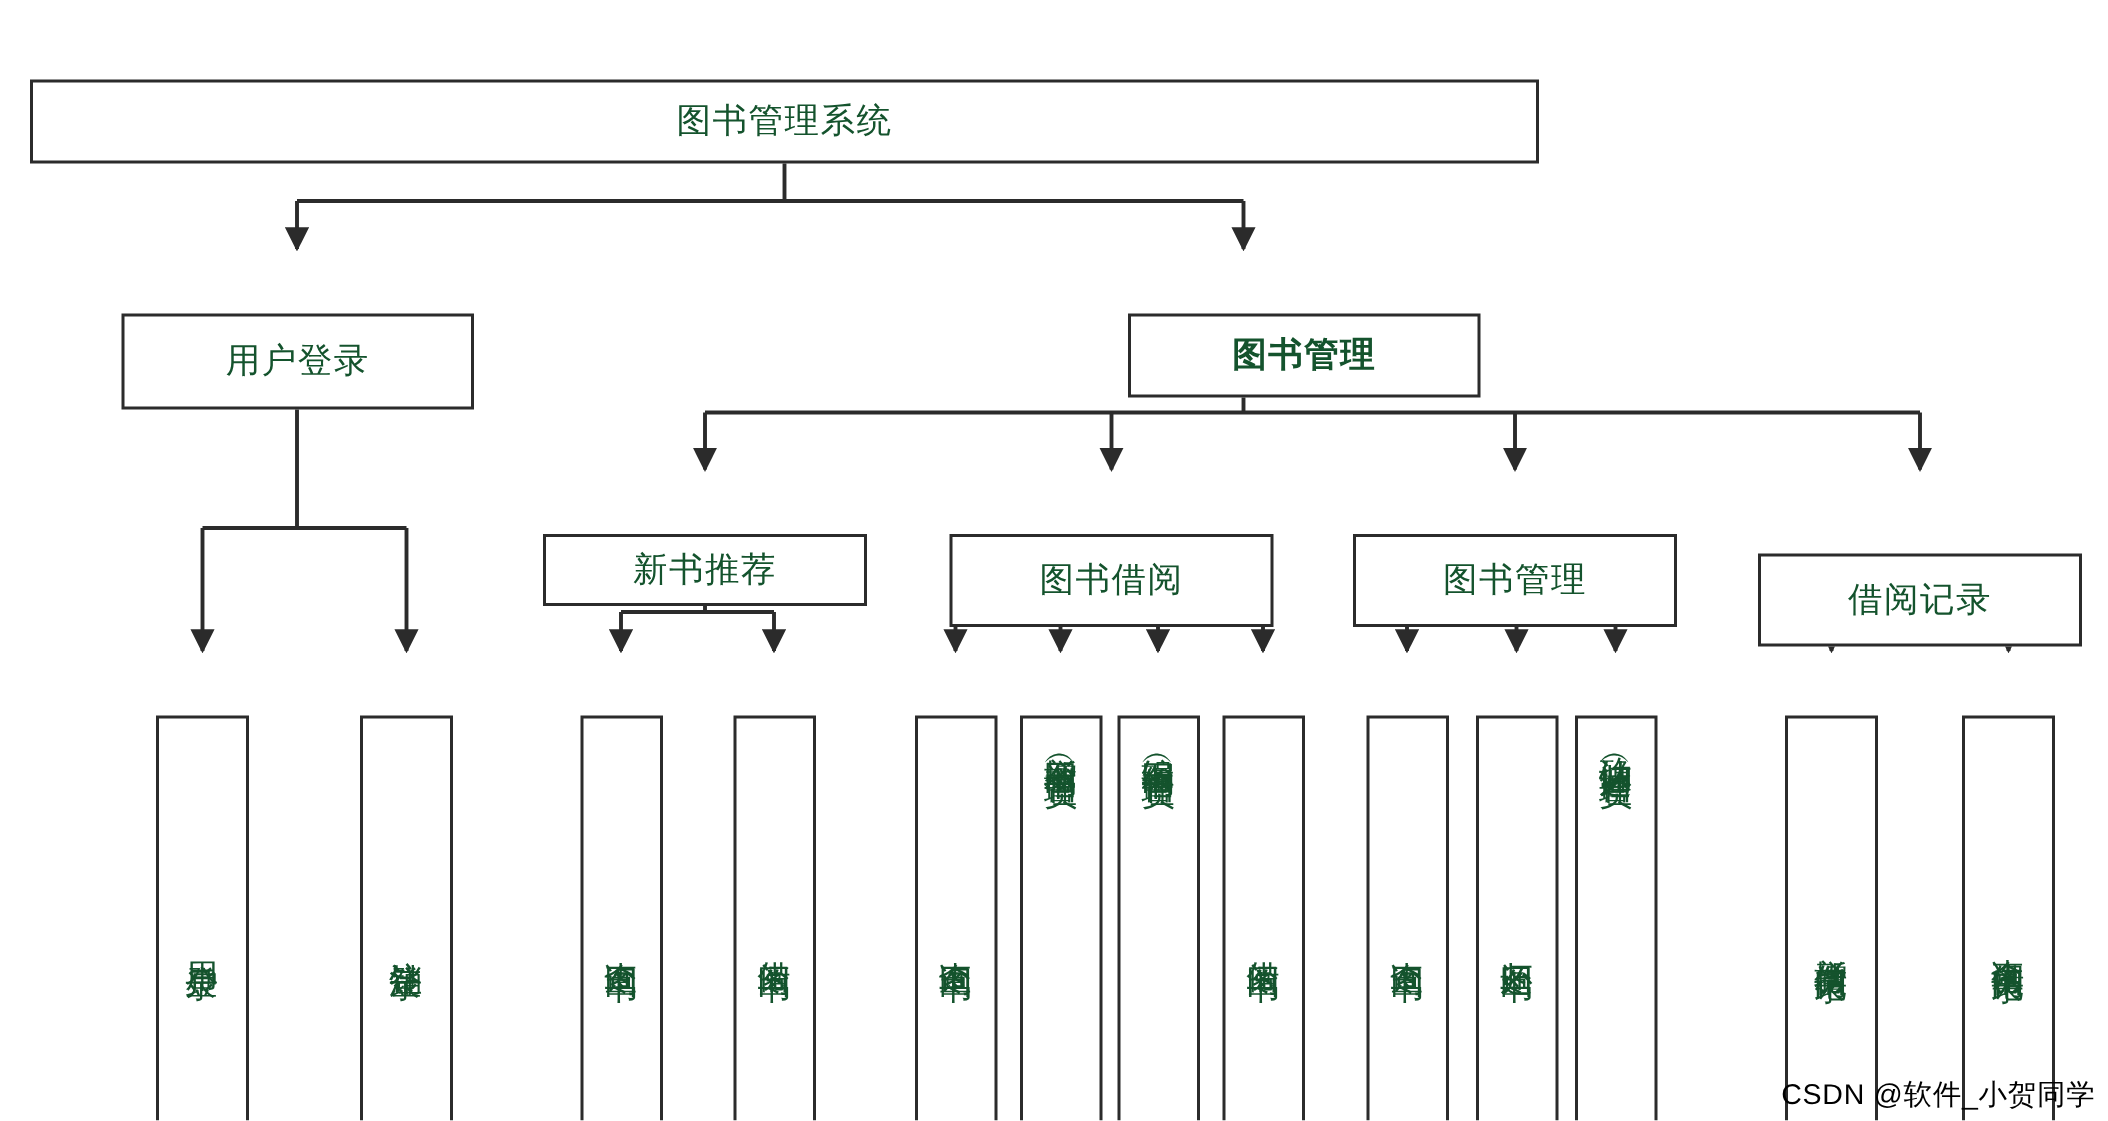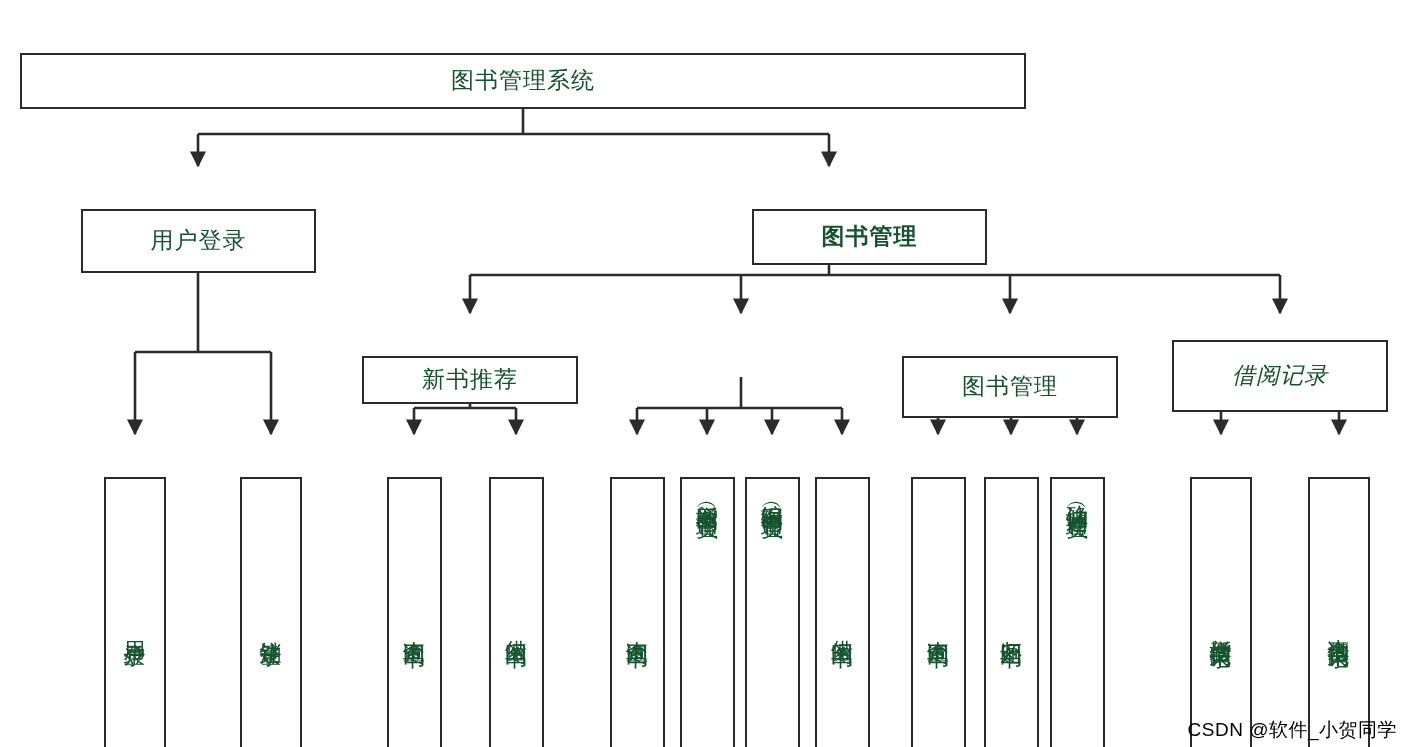--- a/index.html
+++ b/index.html
@@ -146,24 +146,27 @@
   <div class="node h" style="left:81px; top:168px; width:235px; height:64px;">
     <span class="label">用户登录</span>
   </div>
   <div class="node h" style="left:752px; top:168px; width:235px; height:56px;font-weight:bold;">
     <span class="label">图书管理</span>
   </div>
 
   <div class="node h" style="left:362px; top:315px; width:216px; height:48px;">
     <span class="label">新书推荐</span>
   </div>
+  <div class="node h" style="left:633px; top:315px; width:216px; height:62px;">
+    <span class="label">图书借阅</span>
+  </div>
   <div class="node h" style="left:902px; top:315px; width:216px; height:62px;">
     <span class="label">图书管理</span>
   </div>
-  <div class="node h" style="left:1172px; top:299px; width:216px; height:72px;font-style:italic;">
+  <div class="node h" style="left:1172px; top:328px; width:216px; height:62px;">
     <span class="label">借阅记录</span>
   </div>
 
   <div class="node v center" style="left:104px; top:436px; width:62px; height:299px;">
     <span class="label">用户登录</span>
   </div>
   <div class="node v center" style="left:240px; top:436px; width:62px; height:299px;">
     <span class="label">注销登录</span>
   </div>
 

